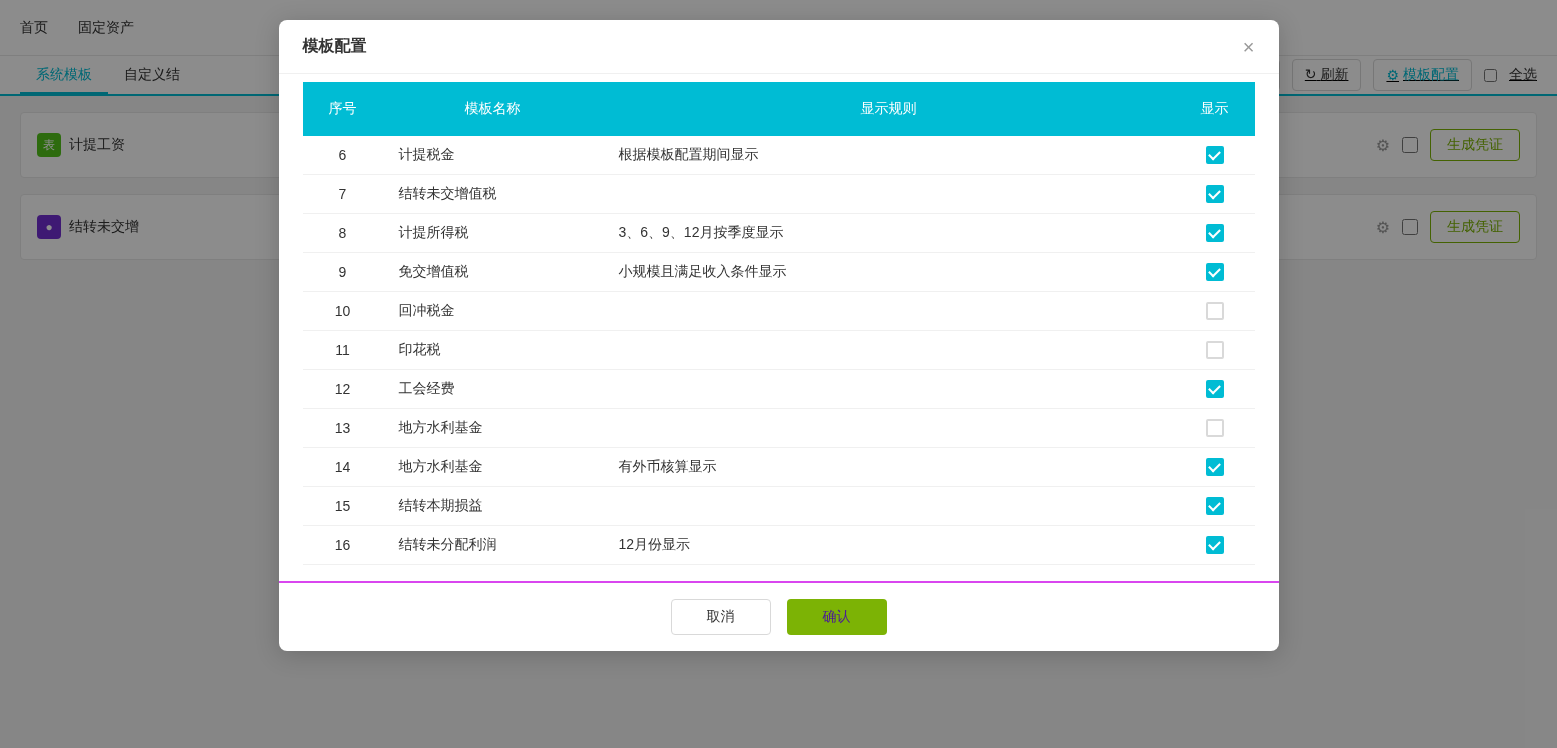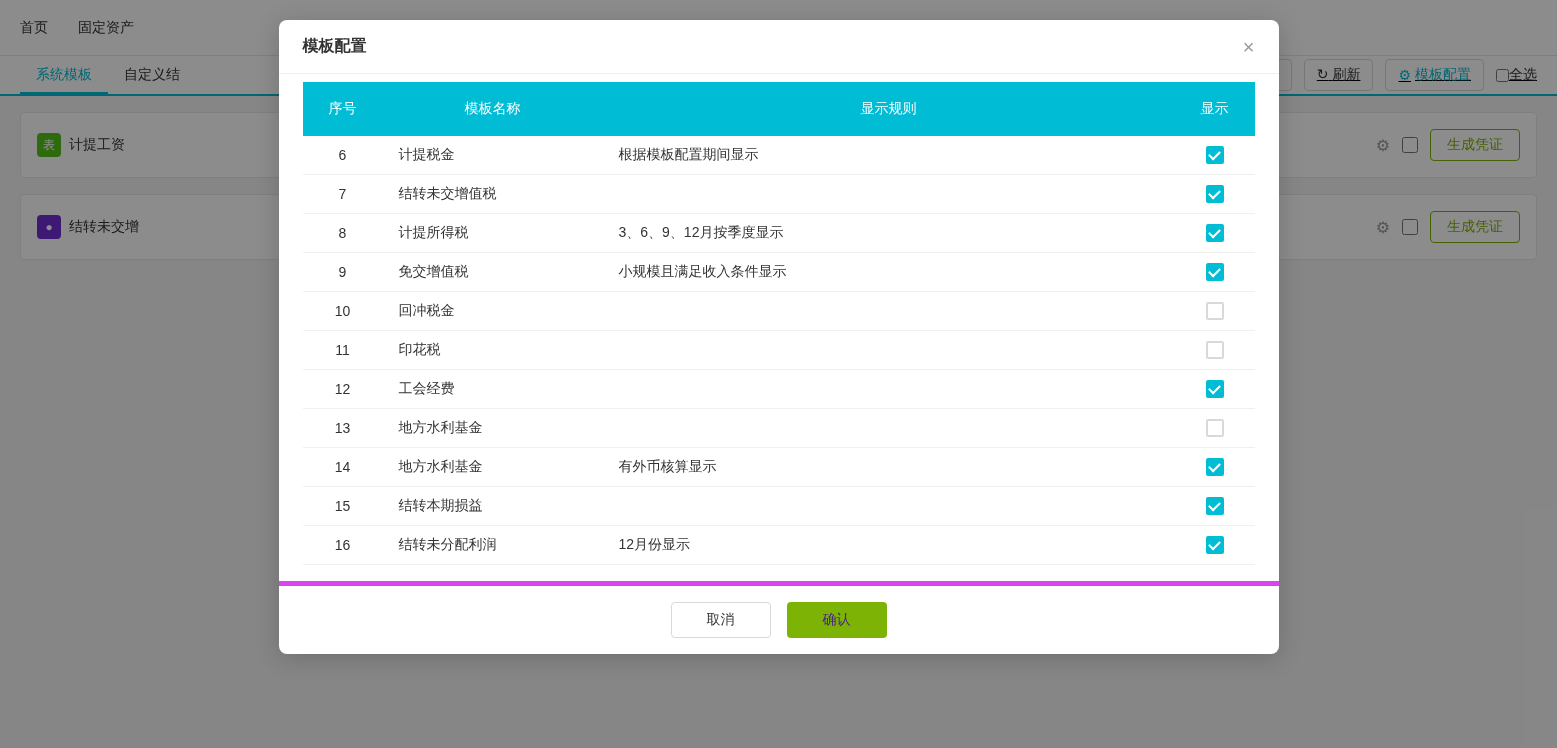--- a/index.html
+++ b/index.html
@@ -109,21 +109,21 @@
       cursor: pointer;
       font-size: 14px;
       color: #00bcd4;
       display: flex;
       align-items: center;
       gap: 4px;
     }
     .checkbox-all {
       display: flex;
       align-items: center;
-      gap: 0;
+      gap: 12px;
       font-size: 14px;
       color: #333;
     }
 
     
     .card {
       background: #fff;
       border-radius: 4px;
       border: 1px solid #e8e8e8;
       padding: 16px;
@@ -229,21 +229,21 @@
     .modal-body {
       flex: 1;
       overflow-y: auto;
       padding: 0 24px 16px;
     }
     .modal-footer {
       display: flex;
       justify-content: center;
       gap: 16px;
       padding: 16px 24px;
-      border-top: 5px solid #d946ef;
+      border-top: 2px solid #d946ef;
     }
     .btn-cancel {
       border: 1px solid #d9d9d9;
       background: #fff;
       color: #333;
       border-radius: 4px;
       padding: 8px 32px;
       font-size: 14px;
       cursor: pointer;
       min-width: 100px;

